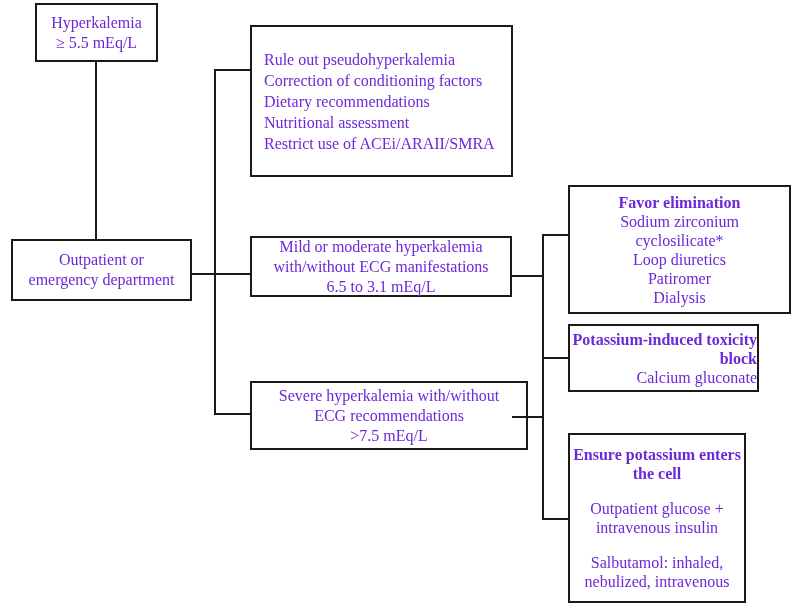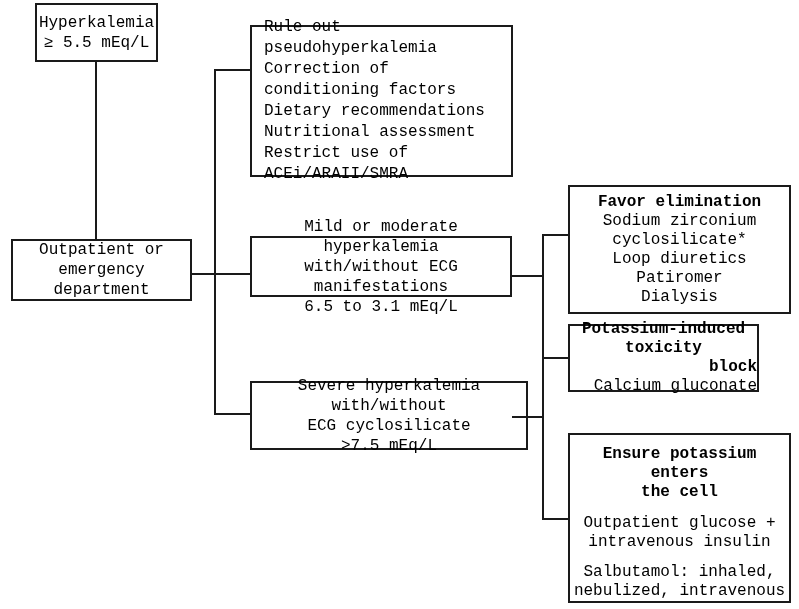--- a/index.html
+++ b/index.html
@@ -5,23 +5,23 @@
   html, body {
     margin: 0;
     padding: 0;
     background: #ffffff;
   }
   .canvas {
     position: relative;
     width: 799px;
     height: 609px;
     background: #ffffff;
-    font-family: Liberation Mono, monospace;
+    font-family: Liberation Serif, serif;
     font-size: 16px;
-    color: #000000;
+    color: #6d28d9;
     overflow: hidden;
   }
   .node {
     position: absolute;
     box-sizing: border-box;
     border: 2px solid #1a1a1a;
     background: #ffffff;
     display: flex;
     flex-direction: column;
     justify-content: center;
@@ -65,40 +65,40 @@
   </div>
 
   <div class="node" style="left:250px; top:236px; width:262px; height:61px;">
     <div>Mild or moderate hyperkalemia</div>
     <div>with/without ECG manifestations</div>
     <div>6.5 to 3.1 mEq/L</div>
   </div>
 
   <div class="node" style="left:250px; top:381px; width:278px; height:69px;">
     <div>Severe hyperkalemia with/without</div>
-    <div>ECG cyclosilicate</div>
+    <div>ECG recommendations</div>
     <div>&gt;7.5 mEq/L</div>
   </div>
 
   <div class="node" style="left:568px; top:185px; width:223px; height:129px; line-height:19px;">
     <div class="bold">Favor elimination</div>
     <div>Sodium zirconium</div>
     <div>cyclosilicate*</div>
     <div>Loop diuretics</div>
     <div>Patiromer</div>
     <div>Dialysis</div>
   </div>
 
   <div class="node" style="left:568px; top:324px; width:191px; height:68px; line-height:19px;align-items:flex-end;">
     <div class="bold">Potassium-induced toxicity</div>
     <div class="bold">block</div>
     <div>Calcium gluconate</div>
   </div>
 
-  <div class="node" style="left:568px; top:433px; width:223px; height:170px; line-height:19px; justify-content:flex-start; padding-top:10px;">
+  <div class="node" style="left:568px; top:433px; width:178px; height:170px; line-height:19px; justify-content:flex-start; padding-top:10px;">
     <div class="bold">Ensure potassium enters</div>
     <div class="bold">the cell</div>
     <div class="spacer"></div>
     <div>Outpatient glucose +</div>
     <div>intravenous insulin</div>
     <div class="spacer"></div>
     <div>Salbutamol: inhaled,</div>
     <div>nebulized, intravenous</div>
   </div>
 

